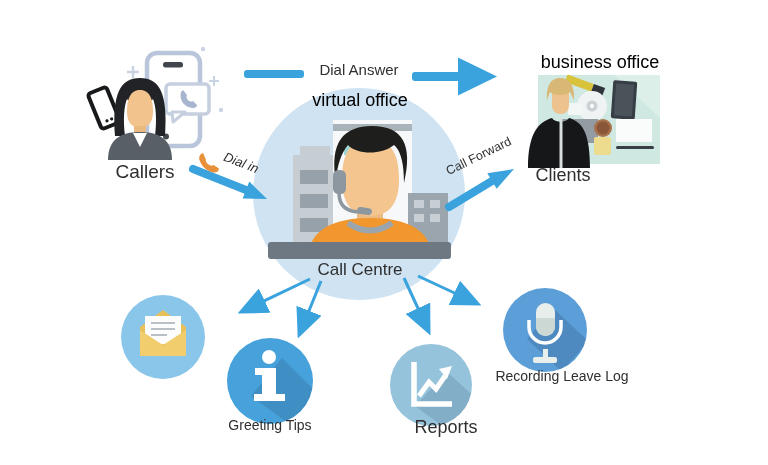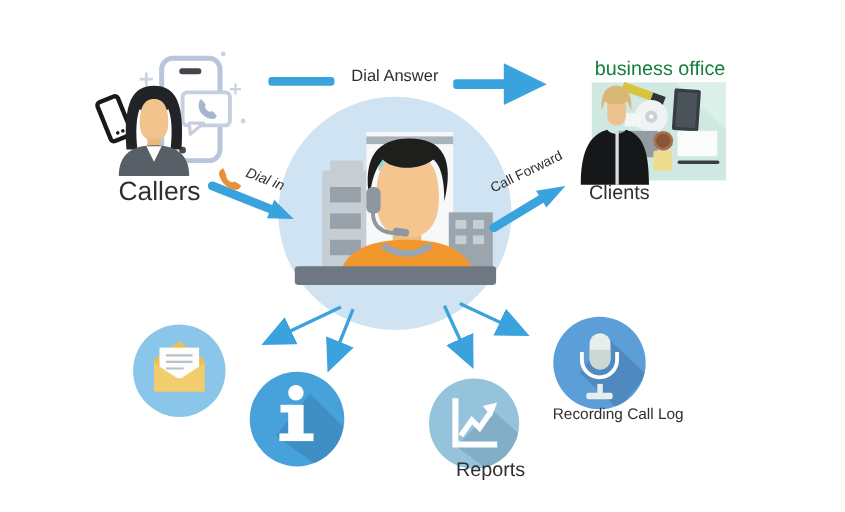--- a/index.html
+++ b/index.html
@@ -1,20 +1,20 @@
 <!DOCTYPE html>
 <html><head>
 <meta charset="utf-8">
 <style>
   html,body{margin:0;padding:0;background:#ffffff;}
   .canvas{position:relative;width:768px;height:465px;background:#ffffff;overflow:hidden;
           font-family:"Liberation Sans",sans-serif;}
   .art{position:absolute;left:0;top:0;}
   .lbl{position:absolute;color:#2f2f2f;text-align:center;line-height:1.1;white-space:nowrap;}
-  .zone{color:#15803d;}
+  .zone{color:#000000;}
   .rot{transform-origin:center center;}
 </style>
 </head>
 <body>
 
 <div class="canvas">
 
   <svg class="art" width="768" height="465" viewBox="0 0 768 465">
     <defs>
       <marker id="ah" markerWidth="10" markerHeight="9" refX="8" refY="4.5" orient="auto">
@@ -181,33 +181,36 @@
       <circle cx="545" cy="330" r="42" fill="#5c9ed7"></circle>
       <polygon points="553,308 588,341 562,372 527,339" fill="rgba(25,60,100,0.20)" clip-path="url(#clip-rec)"></polygon>
       <rect x="536" y="303" width="19" height="33" rx="9.5" fill="#e7eeeb"></rect>
       <rect x="536" y="318" width="19" height="18" fill="#ccd8d4" clip-path="url(#clip-micbody)"></rect>
       <path d="M529,320 v7 a16,16 0 0 0 32,0 v-7" stroke="#fdfefe" stroke-width="3.5" fill="none"></path>
       <rect x="543" y="349" width="5" height="9" fill="#e7eeeb"></rect>
       <rect x="533" y="357" width="24" height="6" rx="2" fill="#e7eeeb"></rect>
     </g>
   </svg>
 
-  <div class="lbl" style="left:95px;top:162px;width:100px;font-size:24px;">Callers</div>
+  <div class="lbl" style="left:95px;top:162px;width:100px;font-size:19px;">Callers</div>
 
   <div class="lbl" style="left:299px;top:62px;width:120px;font-size:15px;">Dial Answer</div>
 
+  <div class="lbl zone" style="left:280px;top:91px;width:160px;font-size:18px;">virtual office</div>
 
   <div class="lbl zone" style="left:520px;top:53px;width:160px;font-size:18px;">business office</div>
 
   <div class="lbl" style="left:527px;top:166px;width:72px;font-size:18px;text-align:center;">Clients</div>
 
+  <div class="lbl" style="left:290px;top:261px;width:140px;font-size:17px;">Call Centre</div>
 
   <div class="lbl rot" style="left:213px;top:156px;width:56px;font-size:13px;font-style:italic;transform:rotate(21deg);">Dial in</div>
 
   <div class="lbl rot" style="left:437px;top:150px;width:84px;font-size:12.5px;transform:rotate(-26deg);">Call Forward</div>
 
 
+  <div class="lbl" style="left:200px;top:418px;width:140px;font-size:14px;">Greeting Tips</div>
 
   <div class="lbl" style="left:386px;top:418px;width:120px;font-size:18px;">Reports</div>
 
-  <div class="lbl" style="left:482px;top:369px;width:160px;font-size:14px;">Recording Call Log</div>
+  <div class="lbl" style="left:482px;top:369px;width:160px;font-size:14px;">Recording Leave Log</div>
 
 </div>
 
 </body></html>

